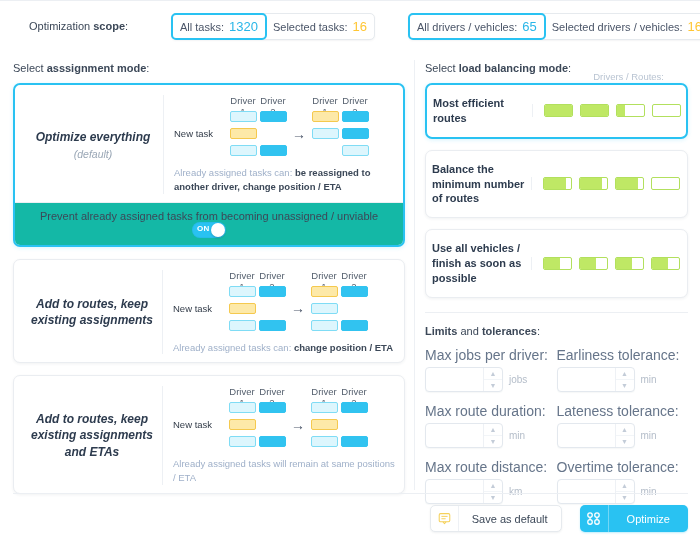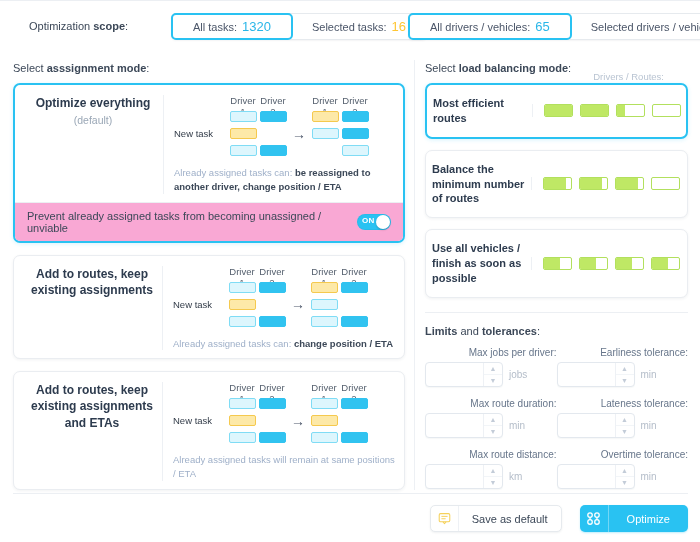--- a/index.html
+++ b/index.html
@@ -28,21 +28,21 @@
     background:#fff;
     border:1px solid #e6eaee;
     border-radius:5px;
     display:flex; align-items:stretch;
     box-shadow:0 1px 2px rgba(60,72,88,.06);
   }
   .chipgroup.g1 { left:155px; top:5px; }
   .chipgroup.g2 { left:392px; top:5px; }
   .chip {
     display:flex; align-items:center; gap:5px;
-    padding:0 20px;
+    padding:0 7px;
     font-size:11px;
     color:#4a5568;
     white-space:nowrap;
     border-radius:5px;
     background:transparent;
   }
   .chip .val { font-size:13px; font-weight:normal; }
   .chip.sel {
     border:2px solid #29c2f2;
     background:#fff;
@@ -70,23 +70,24 @@
     box-shadow:0 1px 3px rgba(60,72,88,.07);
     margin-bottom:12px;
   }
   .mode-card.selected {
     border:2px solid #29c2f2;
     box-shadow:0 1px 4px rgba(41,194,242,.18);
   }
   .mode-body { display:flex; padding:10px 8px 8px 8px; }
   .mode-label {
     width:140px; flex:none;
-    display:flex; flex-direction:column; justify-content:flex-start;
+    display:flex; flex-direction:column; justify-content:center;
     align-items:center; text-align:center;
     padding:0 6px;
+    font-style:italic;
   }
   .mode-label .t { font-size:12px; font-weight:bold; color:#2d3b4e; line-height:1.35; }
   .mode-label .sub { font-size:10.5px; color:#9aa7b6; margin-top:3px; }
   .mode-diagram { flex:1; border-left:1px solid #edf0f4; padding-left:8px; }
 
   .dg-head { display:flex; font-size:9.5px; color:#55606e; height:13px; }
   .dg-head .sp { width:56px; flex:none; }
   .dg-head .h { width:30px; flex:none; text-align:center; }
   .dg-head .gap { width:22px; flex:none; }
 
@@ -99,25 +100,26 @@
   .blk.yellow { background:#fde9a8; border:1px solid #f5c94e; }
   .blk.lblue { background:#ddf6fd; border:1px solid #7fdcf5; }
   .blk.blue { background:#31c3f0; border:1px solid #31c3f0; }
   .blk.none { background:transparent; border:none; }
   .arrow { font-size:14px; color:#4a5568; line-height:1; }
   .dg-note { font-size:9.5px; color:#9fb0c9; margin-top:7px; line-height:1.45; padding-left:2px; }
   .dg-note b { color:#3c4858; font-weight:bold; }
 
   .toggle-row {
     display:flex; align-items:center; justify-content:space-between;
-    background:#f9a8d4;
+    background:#14b8a6;
     border-top:1px solid #eceff3;
     border-radius:0 0 5px 5px;
     padding:7px 12px;
     margin:0;
+    flex-direction:column;
   }
   .toggle-row .tt { font-size:11px; color:#3c4858; }
   .switch {
     width:34px; height:16px; border-radius:8px; background:#29c2f2;
     position:relative; flex:none;
     box-shadow:inset 0 0 0 1px rgba(0,0,0,.03);
   }
   .switch .on-txt {
     position:absolute; left:5px; top:2.5px;
     font-size:8px; color:#fff; font-weight:bold; letter-spacing:.3px;
@@ -155,21 +157,21 @@
     padding:4px 0; border-radius:4px; border:1px solid transparent;
   }
   .seg .opt.sel { border:1px solid #48cdf3; background:#e8f9fe; color:#3c4858; }
 
   .hr { height:1px; background:#eceff3; margin:14px 0 12px 0; }
 
   .limits-title { font-size:11px; color:#3c4858; margin-bottom:10px; }
   .limits-title b { font-weight:bold; }
   .lim-grid { display:flex; flex-wrap:wrap; }
   .lim-item { width:50%; margin-bottom:11px; }
-  .lim-item .lbl { font-size:10px; color:#66758a; margin-bottom:4px;text-align:right; }
+  .lim-item .lbl { font-size:14px; color:#66758a; margin-bottom:4px; }
   .spin-wrap { display:flex; align-items:center; gap:6px; }
   .spinner {
     width:78px; height:25px;
     border:1px solid #e3e8ee; border-radius:4px;
     background:#fff; display:flex; align-items:stretch;
     box-shadow:0 1px 1px rgba(60,72,88,.04);
   }
   .spinner .num { flex:1; }
   .spinner .arrows {
     width:19px; flex:none; border-left:1px solid #eef1f5;

